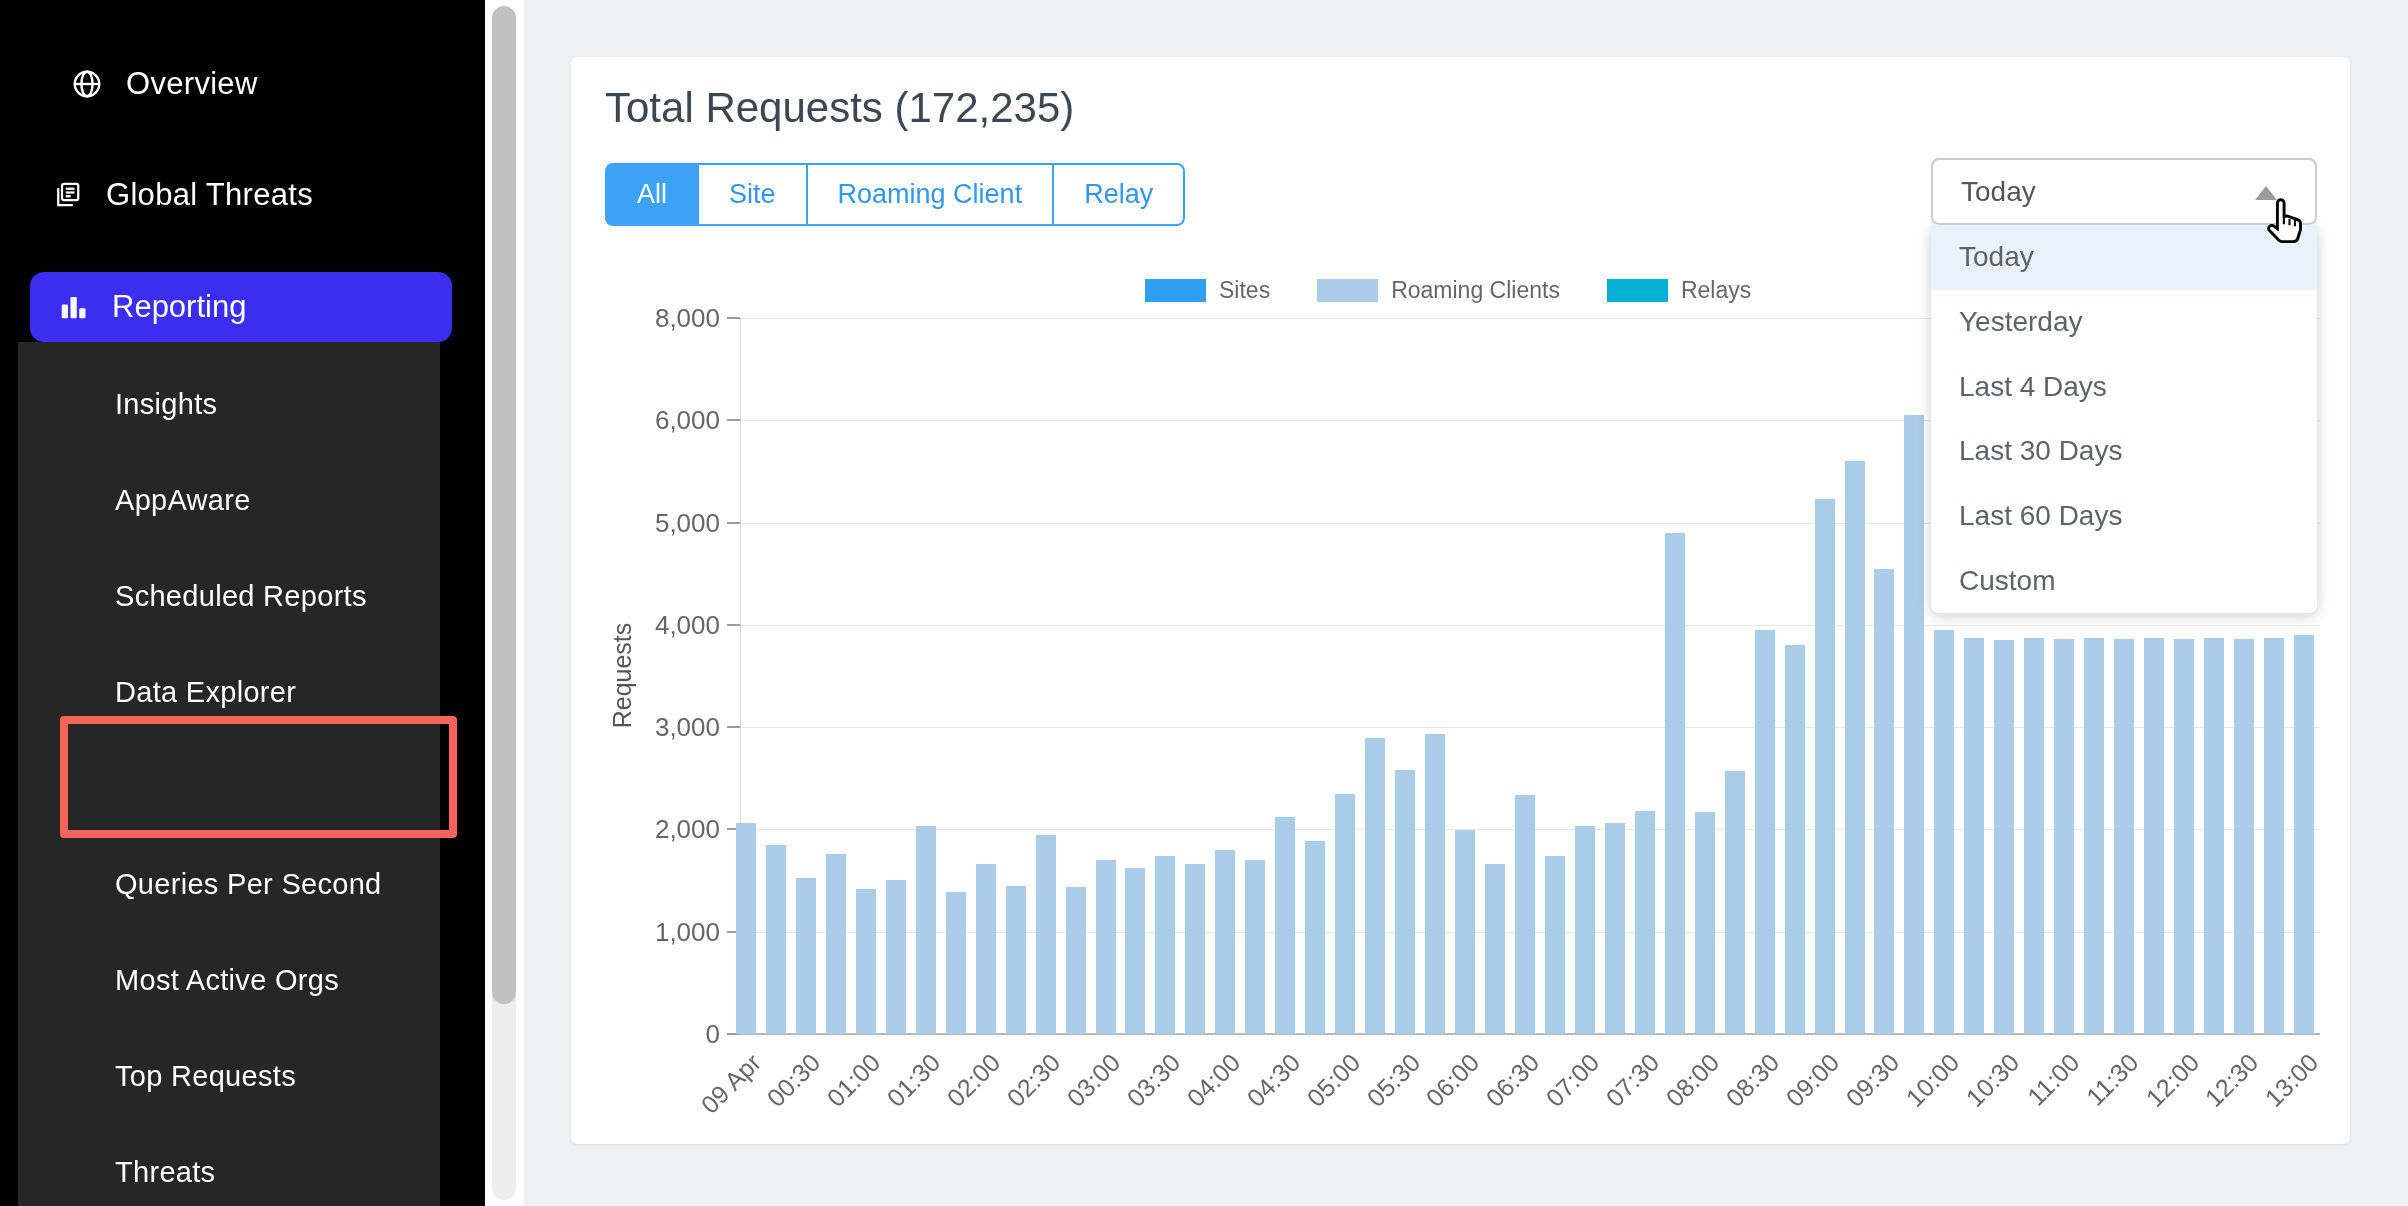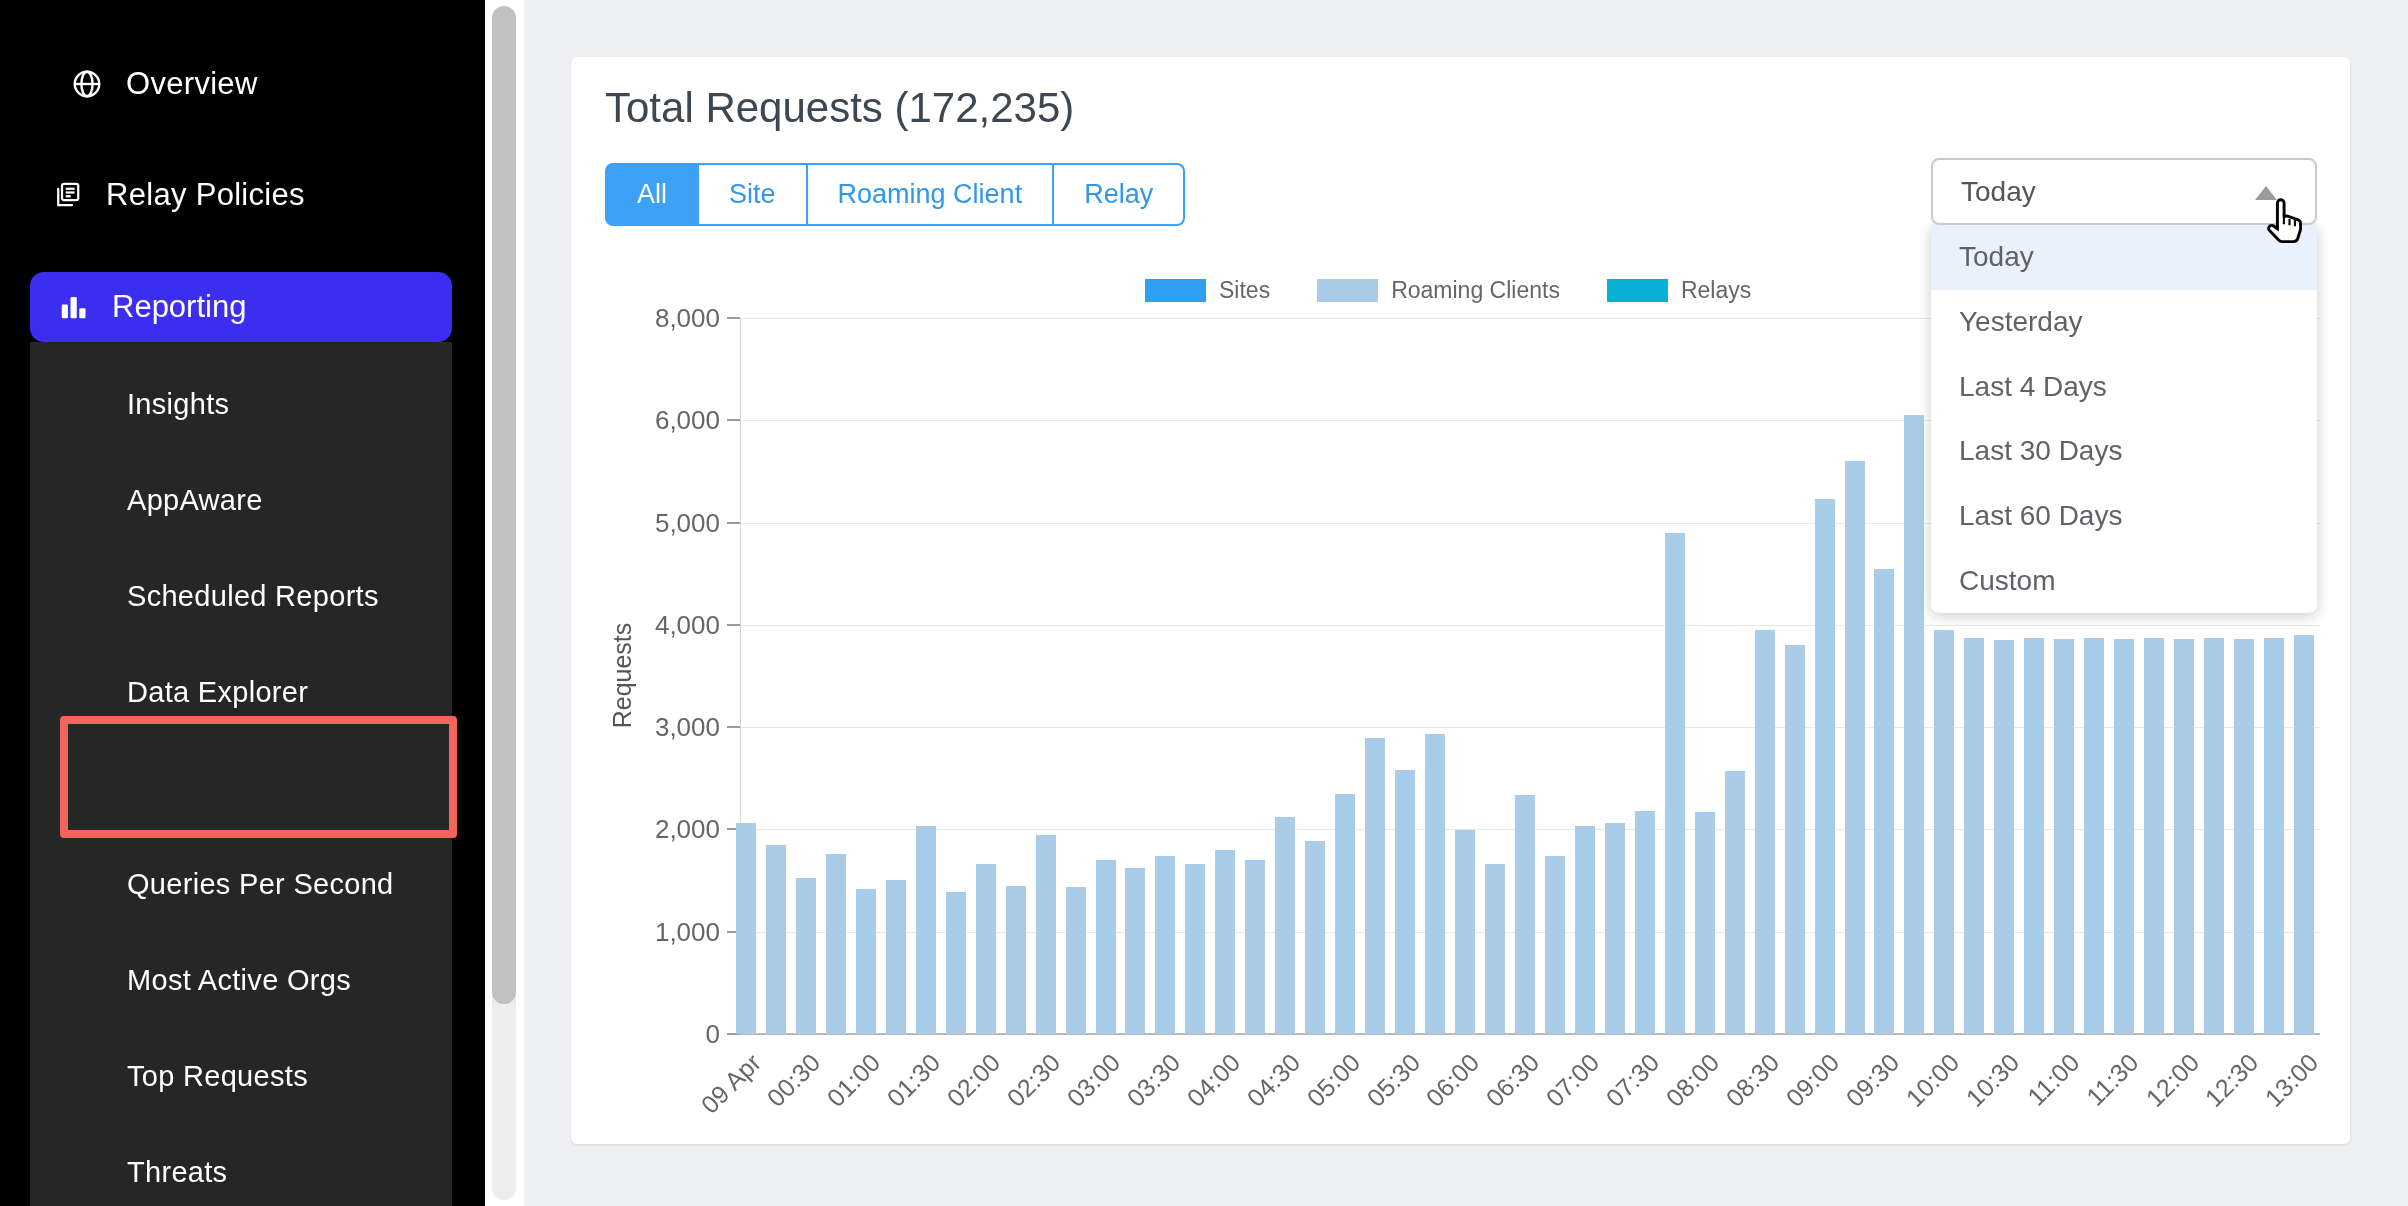--- a/index.html
+++ b/index.html
@@ -5,21 +5,21 @@
   * { margin:0; padding:0; box-sizing:border-box; }
   html,body { width:2408px; height:1206px; }
   body { font-family:"Liberation Sans",sans-serif; background:#eef0f3; position:relative; overflow:hidden; }
 
   
   #sidebar { position:absolute; left:0; top:0; width:485px; height:1206px; background:#000; z-index:5; }
   .side-item { position:absolute; left:0; width:485px; height:70px; display:flex; align-items:center; color:#fff; font-size:31px; font-weight:500; letter-spacing:0.3px; }
   .side-item .icon { margin-left:50px; margin-right:22px; width:34px; height:34px; display:flex; align-items:center; justify-content:center; }
   #reporting-pill { position:absolute; left:30px; top:272px; width:422px; height:70px; border-radius:14px; display:flex; align-items:center; color:#fff; font-size:31px; font-weight:500; }
   #reporting-pill .icon { margin-left:26px; margin-right:22px; width:34px; height:34px; display:flex; align-items:center; justify-content:center; }
-  #submenu { position:absolute; left:30px; top:342px; width:422px; height:864px; background:#262626; }
+  #submenu { position:absolute; left:18px; top:342px; width:422px; height:864px; background:#262626; }
   .sub-item { position:absolute; left:97px; height:40px; line-height:40px; color:#fff; font-size:29px; font-weight:400; letter-spacing:0.3px; }
   #selected-pill { position:absolute; left:80px; top:740px; width:370px; height:89px; border-radius:12px; display:flex; align-items:center; padding-left:47px; color:#fff; font-size:29px; font-weight:500; z-index:7; }
   #highlight-box { position:absolute; left:60px; top:716px; width:397px; height:122px; border:8px solid #f4645c; border-radius:4px; z-index:6; }
 
   
   #scroll-gutter { position:absolute; left:485px; top:0; width:39px; height:1206px; background:#fff; }
   #scroll-track { position:absolute; left:7px; top:6px; width:24px; height:1194px; background:#ededed; border-radius:12px; }
   #scroll-thumb { position:absolute; left:7px; top:6px; width:24px; height:998px; background:#c1c1c1; border-radius:12px; }
 
   
@@ -77,21 +77,21 @@
       <div class="side-item" style="top: 160px;">
         <span class="icon">
           <svg width="30" height="30" viewBox="0 0 24 24" fill="none" stroke="#fff" stroke-width="1.8">
             <path d="M5 7v13h11" stroke-linecap="round"></path>
             <rect x="8" y="3" width="13" height="13" rx="1.5"></rect>
             <line x1="11" y1="7" x2="18" y2="7"></line>
             <line x1="11" y1="10" x2="18" y2="10"></line>
             <line x1="11" y1="13" x2="15" y2="13"></line>
           </svg>
         </span>
-        <span>Relay Policies</span>
+        <span>Global Threats</span>
       </div>
     </div>
   <div id="reporting-pill" style="background: rgb(59, 46, 240);">
     <span class="icon">
       <svg width="30" height="30" viewBox="0 0 24 24">
           <rect x="3" y="10" width="5" height="11" rx="1" fill="#fff"></rect>
           <rect x="10" y="4" width="5" height="17" rx="1" fill="#fff"></rect>
           <rect x="17" y="13" width="5" height="8" rx="1" fill="#fff"></rect>
         </svg>
     </span>

